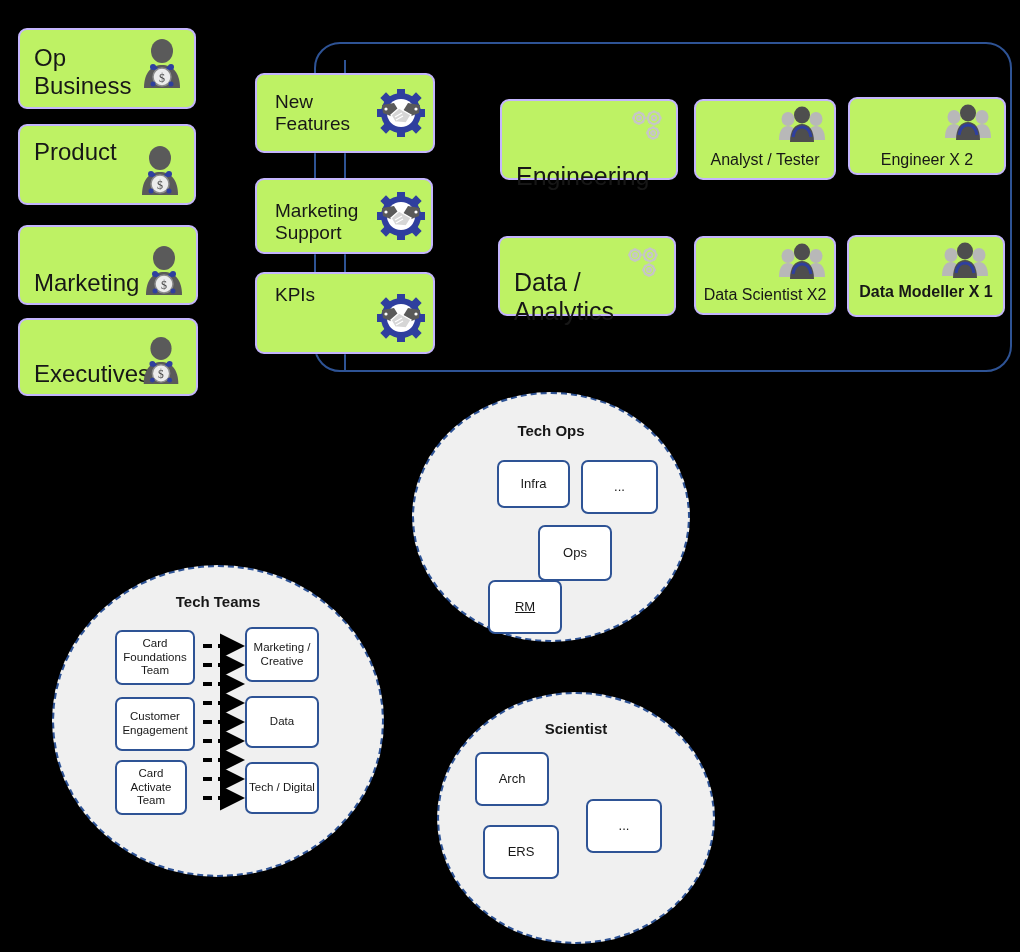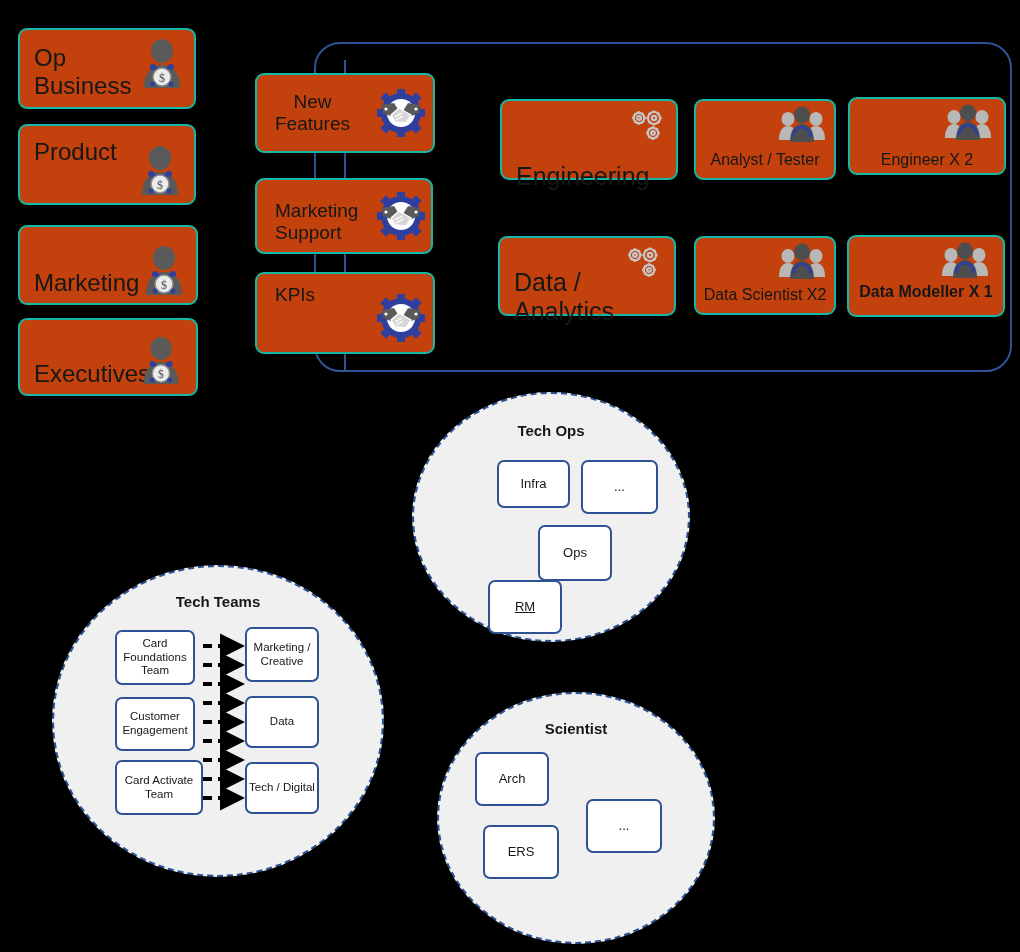--- a/index.html
+++ b/index.html
@@ -6,22 +6,22 @@
   #stage{
     position:relative;
     width:1020px;height:952px;
     background:#000000;
     font-family:"Liberation Sans", sans-serif;
     overflow:hidden;
   }
   
   .card{
     position:absolute;
-    background:#c2410c;
-    border:2px solid #14b8a6;
+    background:#bef264;
+    border:2px solid #c4b5fd;
     border-radius:9px;
     box-sizing:border-box;
     box-shadow:1px 1px 0 rgba(0,0,0,.25);
   }
   .card .label{
     position:absolute;
     color:#171717;
     line-height:1.15;
     white-space:pre-line;
   }
@@ -175,21 +175,21 @@
         <circle cx="17" cy="31" r="3" fill="#2f3f9e"></circle>
         <circle cx="35" cy="31" r="3" fill="#2f3f9e"></circle>
         <circle cx="26" cy="41" r="9" fill="#ececec" stroke="#8c8c8c" stroke-width="1.5"></circle>
         <text x="26" y="46" font-size="12" font-family="'Liberation Serif', serif" text-anchor="middle" fill="#4a4a4a">$</text>
         <circle cx="17" cy="48" r="2.5" fill="#2f3f9e"></circle>
         <circle cx="35" cy="48" r="2.5" fill="#2f3f9e"></circle>
       </svg>
     </span>
   </div>
 
-  <div class="card mcard" style="left:255px;top:73px;width:180px;height:80px;text-align:center;">
+  <div class="card mcard" style="left:255px;top:73px;width:180px;height:80px;">
     <div class="label" style="top:16px;">New
 Features</div>
     <span class="icon" style="right:8px;top:14px;">
       <svg width="48" height="48" viewBox="0 0 48 48">
         <g fill="#2f3f9e">
           <circle cx="24" cy="24" r="20"></circle>
           <rect x="20" y="0" width="8" height="8"></rect>
           <rect x="20" y="40" width="8" height="8"></rect>
           <rect x="0" y="20" width="8" height="8"></rect>
           <rect x="40" y="20" width="8" height="8"></rect>
@@ -403,21 +403,21 @@
 
   <div class="minicard tinytext" style="left:115px;top:630px;width:80px;height:55px;white-space:pre-line;">
     <span>Card
 Foundations
 Team</span>
   </div>
   <div class="minicard tinytext" style="left:115px;top:697px;width:80px;height:54px;white-space:pre-line;">
     <span>Customer
 Engagement</span>
   </div>
-  <div class="minicard tinytext" style="left:115px;top:760px;width:88px;height:55px;white-space:pre-line;">
+  <div class="minicard tinytext" style="left:115px;top:760px;width:72px;height:55px;white-space:pre-line;">
     <span>Card Activate
 Team</span>
   </div>
 
   <div class="minicard tinytext" style="left:245px;top:627px;width:74px;height:55px;white-space:pre-line;">
     <span>Marketing /
 Creative</span>
   </div>
   <div class="minicard tinytext" style="left:245px;top:696px;width:74px;height:52px;white-space:pre-line;">
     <span>Data</span>

